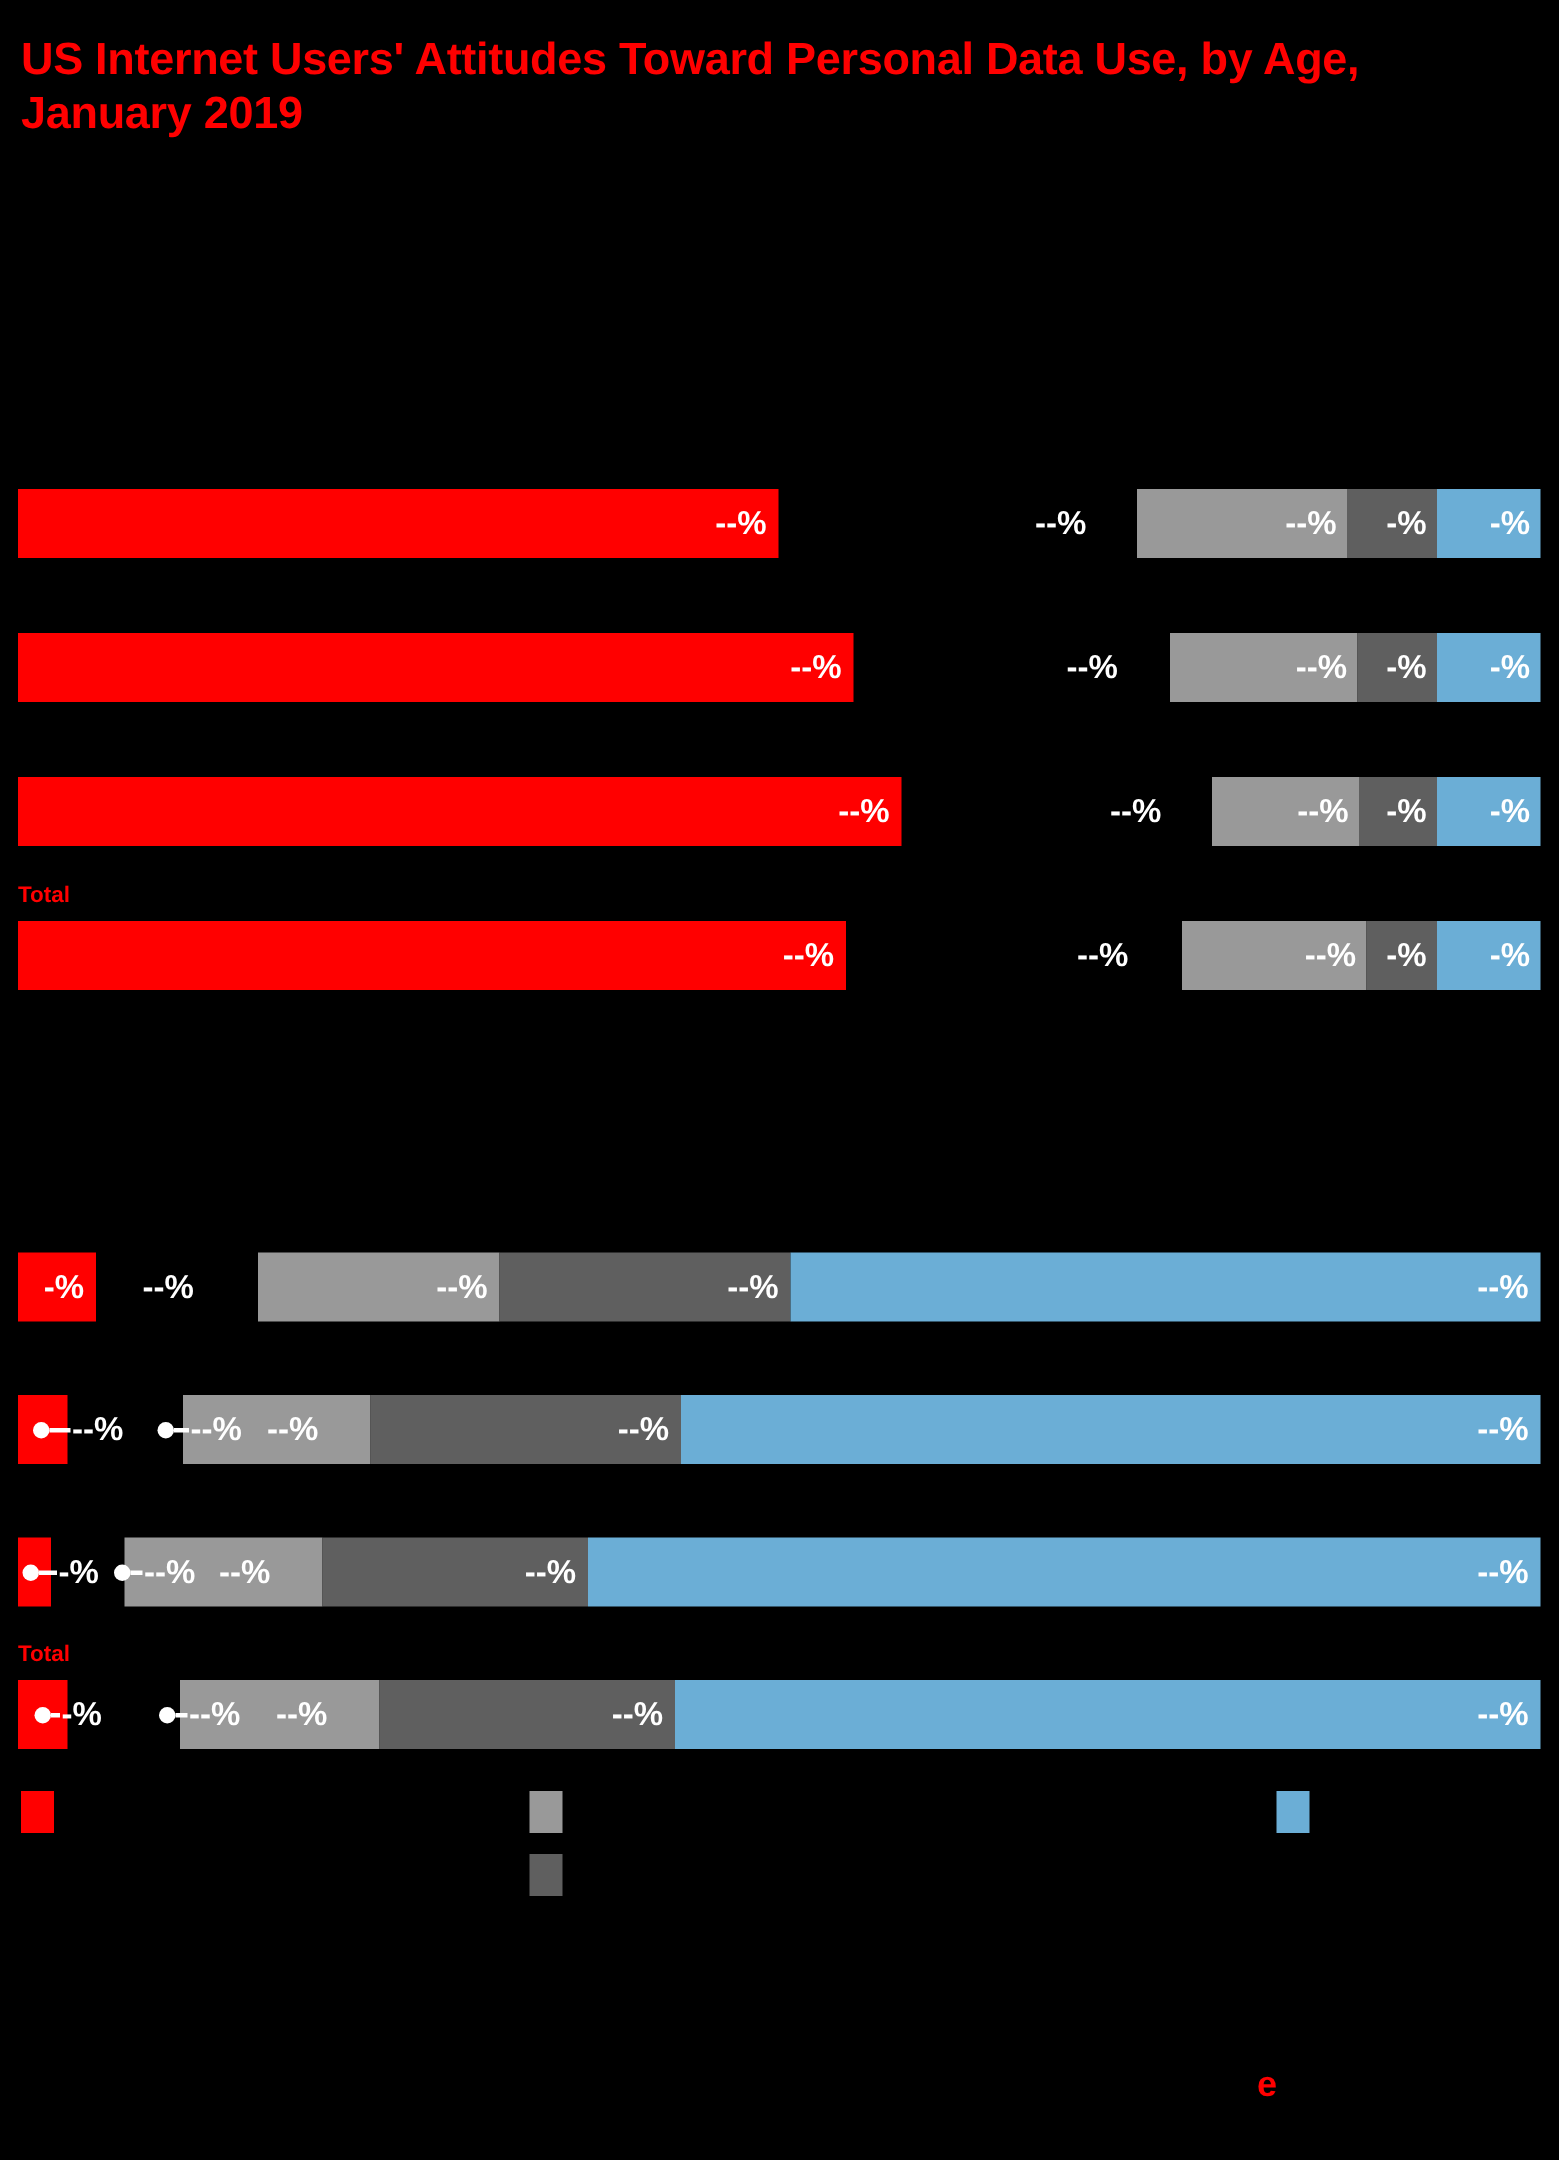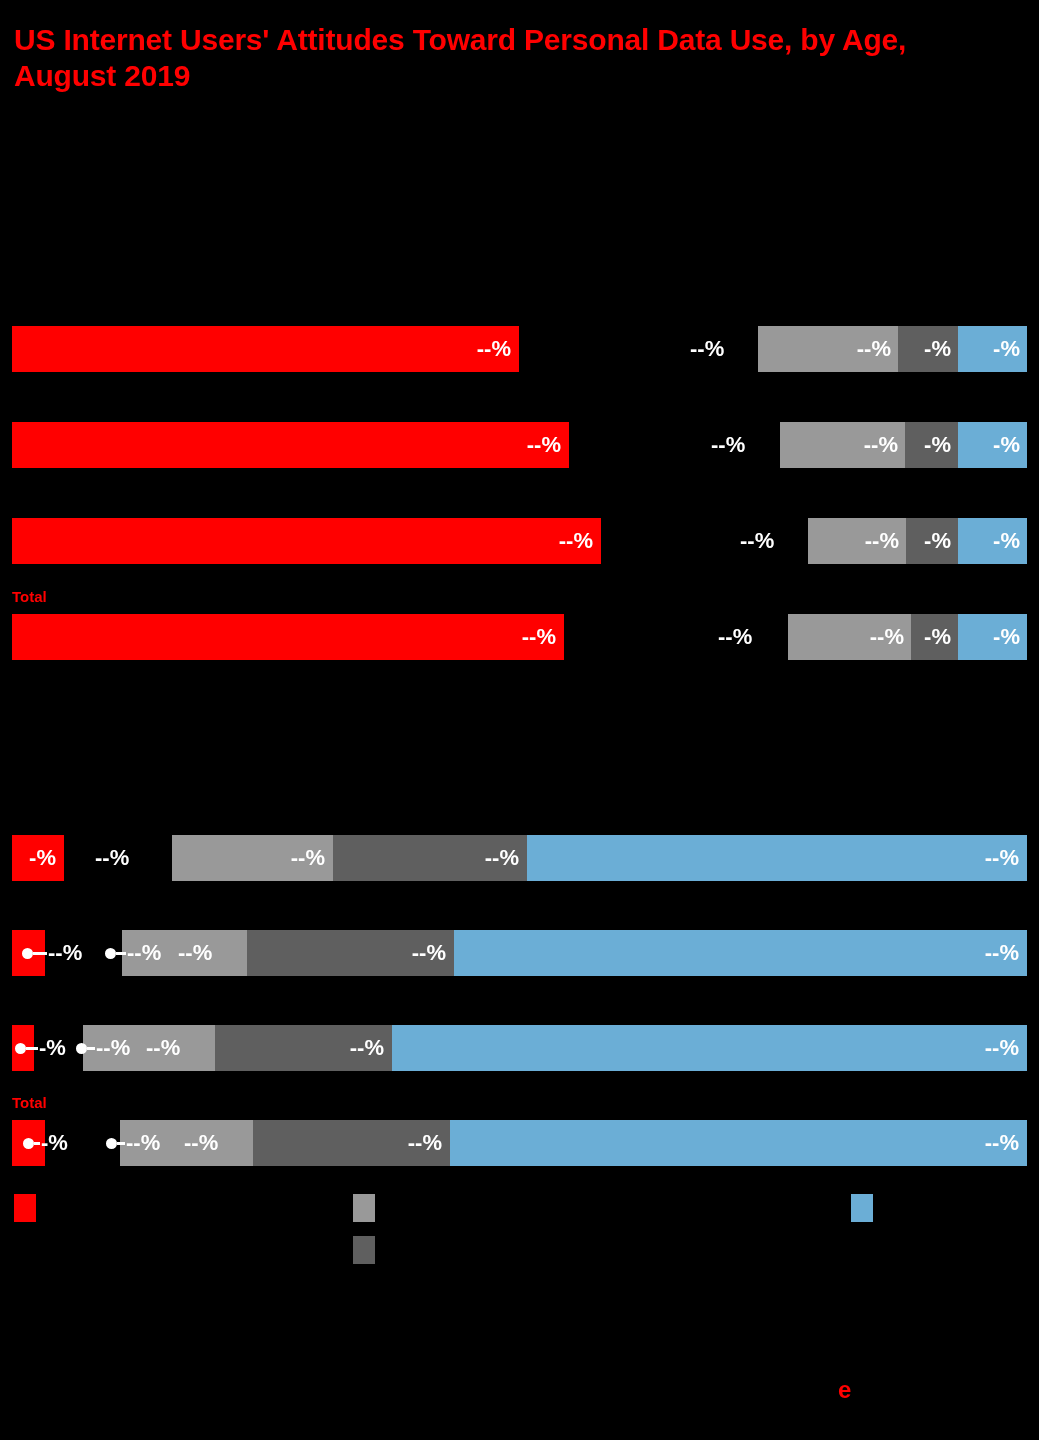--- a/index.html
+++ b/index.html
@@ -196,21 +196,21 @@
     left: 856px;
     top: 1380px;
     color: #000000;
     font-size: 18px;
     font-weight: bold;
   }
 </style>
 </head>
 <body>
 
-<div class="title">US Internet Users' Attitudes Toward Personal Data Use, by Age, August 2019</div>
+<div class="title">US Internet Users' Attitudes Toward Personal Data Use, by Age, January 2019</div>
 
 <div class="panel" id="chart1">
 
   <div class="c1-row" style="top:176px;">
     <div class="c1-cat"></div>
     <div class="bar-red" style="width:507px;">
       <span class="val">--%</span>
     </div>
     <div class="outside-val" style="left:690px;">--%</div>
     <div class="seg" style="left:758px;width:140px;background:#999999;">

